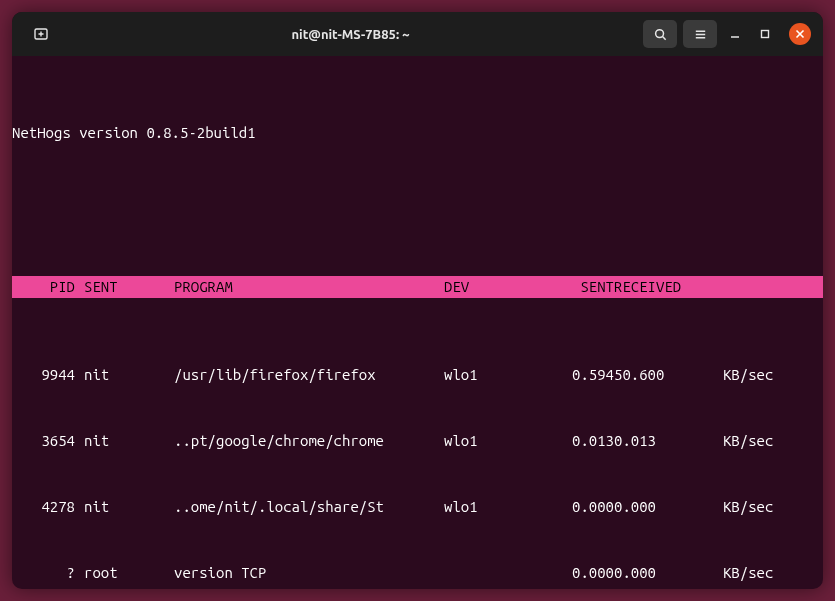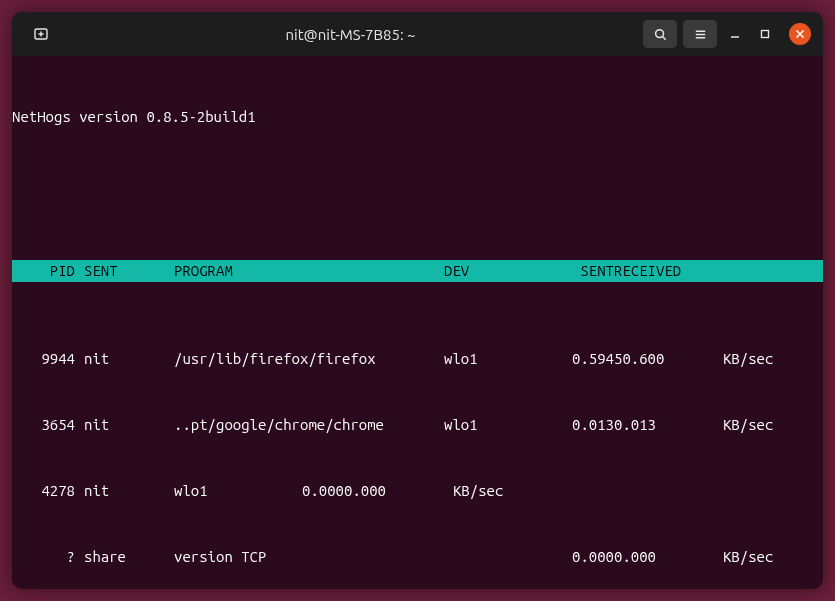--- a/index.html
+++ b/index.html
@@ -41,22 +41,22 @@
       align-items: center;
       justify-content: center;
       color: #e6e6e6;
     }
     .titlebar .new-tab {
       margin-left: 4px;
     }
     .titlebar .title {
       flex: 1;
       text-align: center;
-      font-weight: 400;
-      font-size: 15px;
+      font-weight: 700;
+      font-size: 13px;
     }
     .titlebar .right-cluster {
       display: flex;
       align-items: center;
       gap: 6px;
     }
     .titlebar .search,
     .titlebar .menu {
       width: 34px;
       height: 28px;
@@ -80,33 +80,33 @@
       background: #e95420;
       display: flex;
       align-items: center;
       justify-content: center;
       color: white;
       margin-left: 6px;
       margin-right: 4px;
     }
     .terminal {
       flex: 1;
-      padding: 6px 0 0 0;
+      padding: 22px 0 0 0;
       color: #ffffff;
       font-size: 15px;
       line-height: 22px;
       white-space: pre;
       overflow: hidden;
     }
     .row {
       display: flex;
       height: 22px;
     }
     .header-row {
-      background: #14b8a6;
+      background: #ec4899;
       color: #000000;
     }
     .header-row .col-unit { color: #000; }
     .col-pid  { width: 72px; text-align: right; padding-right: 9px; }
     .col-user { width: 90px; }
     .col-prog { width: 270px; }
     .col-dev  { width: 90px; }
     .col-sent { width: 80px; text-align: right; }
     .col-recv { width: 100px; text-align: left; }
     .col-unit { width: 72px; padding-left: 9px; }
@@ -187,28 +187,29 @@
       <span class="col-user">nit</span>
       <span class="col-prog">..pt/google/chrome/chrome</span>
       <span class="col-dev">wlo1</span>
       <span class="col-sent">0.013</span>
       <span class="col-recv">0.013</span>
       <span class="col-unit">KB/sec</span>
     </div>
     <div class="row">
       <span class="col-pid">4278</span>
       <span class="col-user">nit</span>
+      <span class="col-prog">..ome/nit/.local/share/St</span>
       <span class="col-dev">wlo1</span>
       <span class="col-sent">0.000</span>
       <span class="col-recv">0.000</span>
       <span class="col-unit">KB/sec</span>
     </div>
     <div class="row">
       <span class="col-pid">?</span>
-      <span class="col-user">share</span>
+      <span class="col-user">root</span>
       <span class="col-prog">version TCP</span>
       <span class="col-dev"></span>
       <span class="col-sent">0.000</span>
       <span class="col-recv">0.000</span>
       <span class="col-unit">KB/sec</span>
     </div>
 
     
 
     

